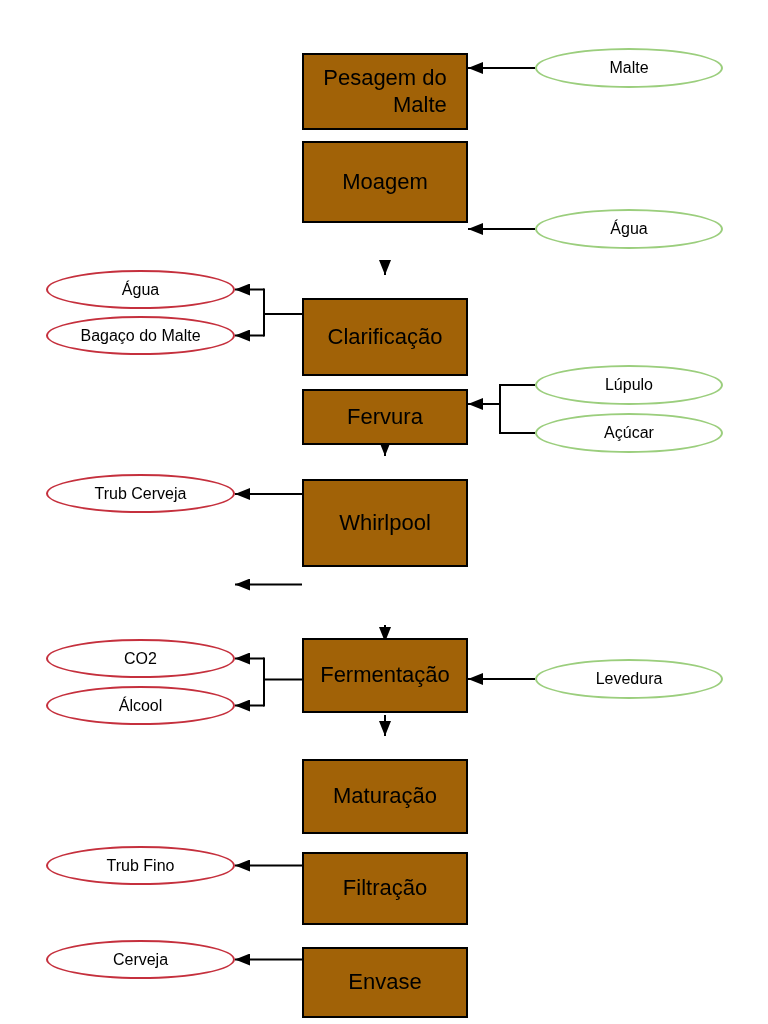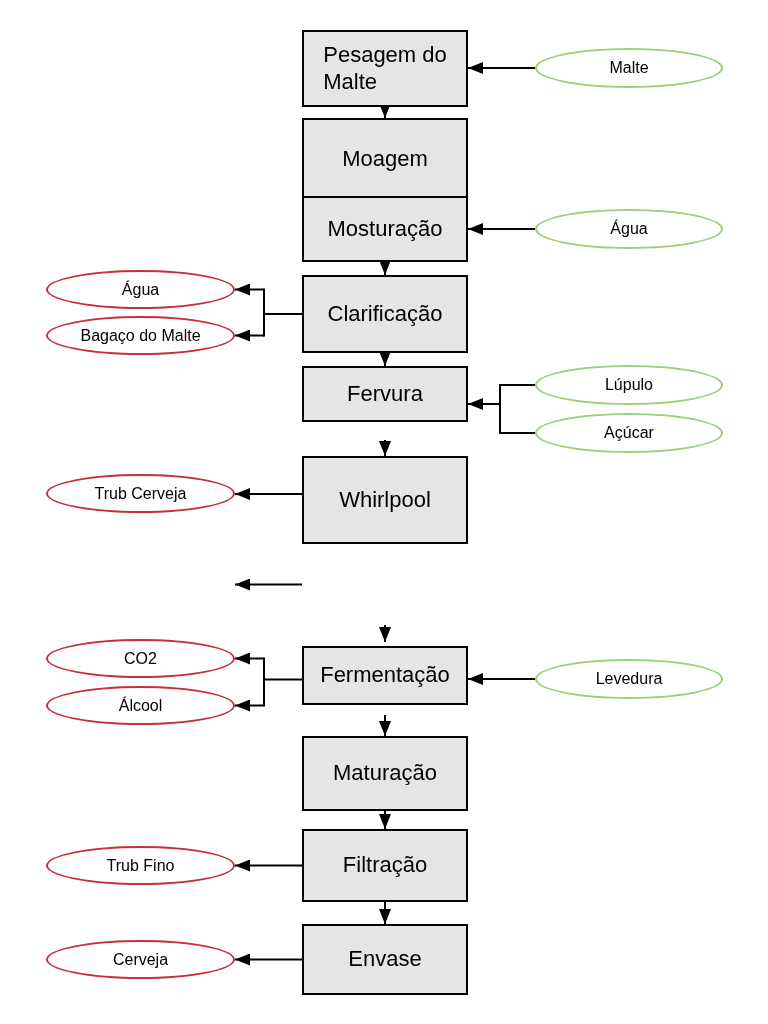--- a/index.html
+++ b/index.html
@@ -28,27 +28,28 @@
   }
   .arrhead {
     fill: var(--arrow-color, #000000);
   }
   .pbox {
     position: absolute;
     left: 302px;
     width: 166px;
     box-sizing: border-box;
     border: 2px solid var(--process-border, #000000);
-    background: #e5e5e5;
+    background: #a16207;
     display: flex;
     align-items: center;
     justify-content: center;
-    text-align: left;
+    text-align: right;
     font-size: 22px;
     line-height: 1.22;
+    margin-top: 23px;
   }
   .oval {
     position: absolute;
     box-sizing: border-box;
     border-radius: 50%;
     background: #ffffff;
     display: flex;
     align-items: center;
     justify-content: center;
     text-align: center;
@@ -119,33 +120,30 @@
     </g>
   </svg>
 
   <div class="pbox" style="top:30px;height:77px">
     <span class="lbl">Pesagem do
 Malte</span>
   </div>
   <div class="pbox" style="top:118px;height:82px">
     <span class="lbl">Moagem</span>
   </div>
-  <div class="pbox" style="top:196px;height:66px">
-    <span class="lbl">Mosturação</span>
-  </div>
   <div class="pbox" style="top:275px;height:78px">
     <span class="lbl">Clarificação</span>
   </div>
   <div class="pbox" style="top:366px;height:56px">
     <span class="lbl">Fervura</span>
   </div>
   <div class="pbox" style="top:456px;height:88px">
     <span class="lbl">Whirlpool</span>
   </div>
-  <div class="pbox" style="top:646px;height:59px">
+  <div class="pbox" style="top:615px;height:75px">
     <span class="lbl">Fermentação</span>
   </div>
   <div class="pbox" style="top:736px;height:75px">
     <span class="lbl">Maturação</span>
   </div>
   <div class="pbox" style="top:829px;height:73px">
     <span class="lbl">Filtração</span>
   </div>
   <div class="pbox" style="top:924px;height:71px">
     <span class="lbl">Envase</span>

